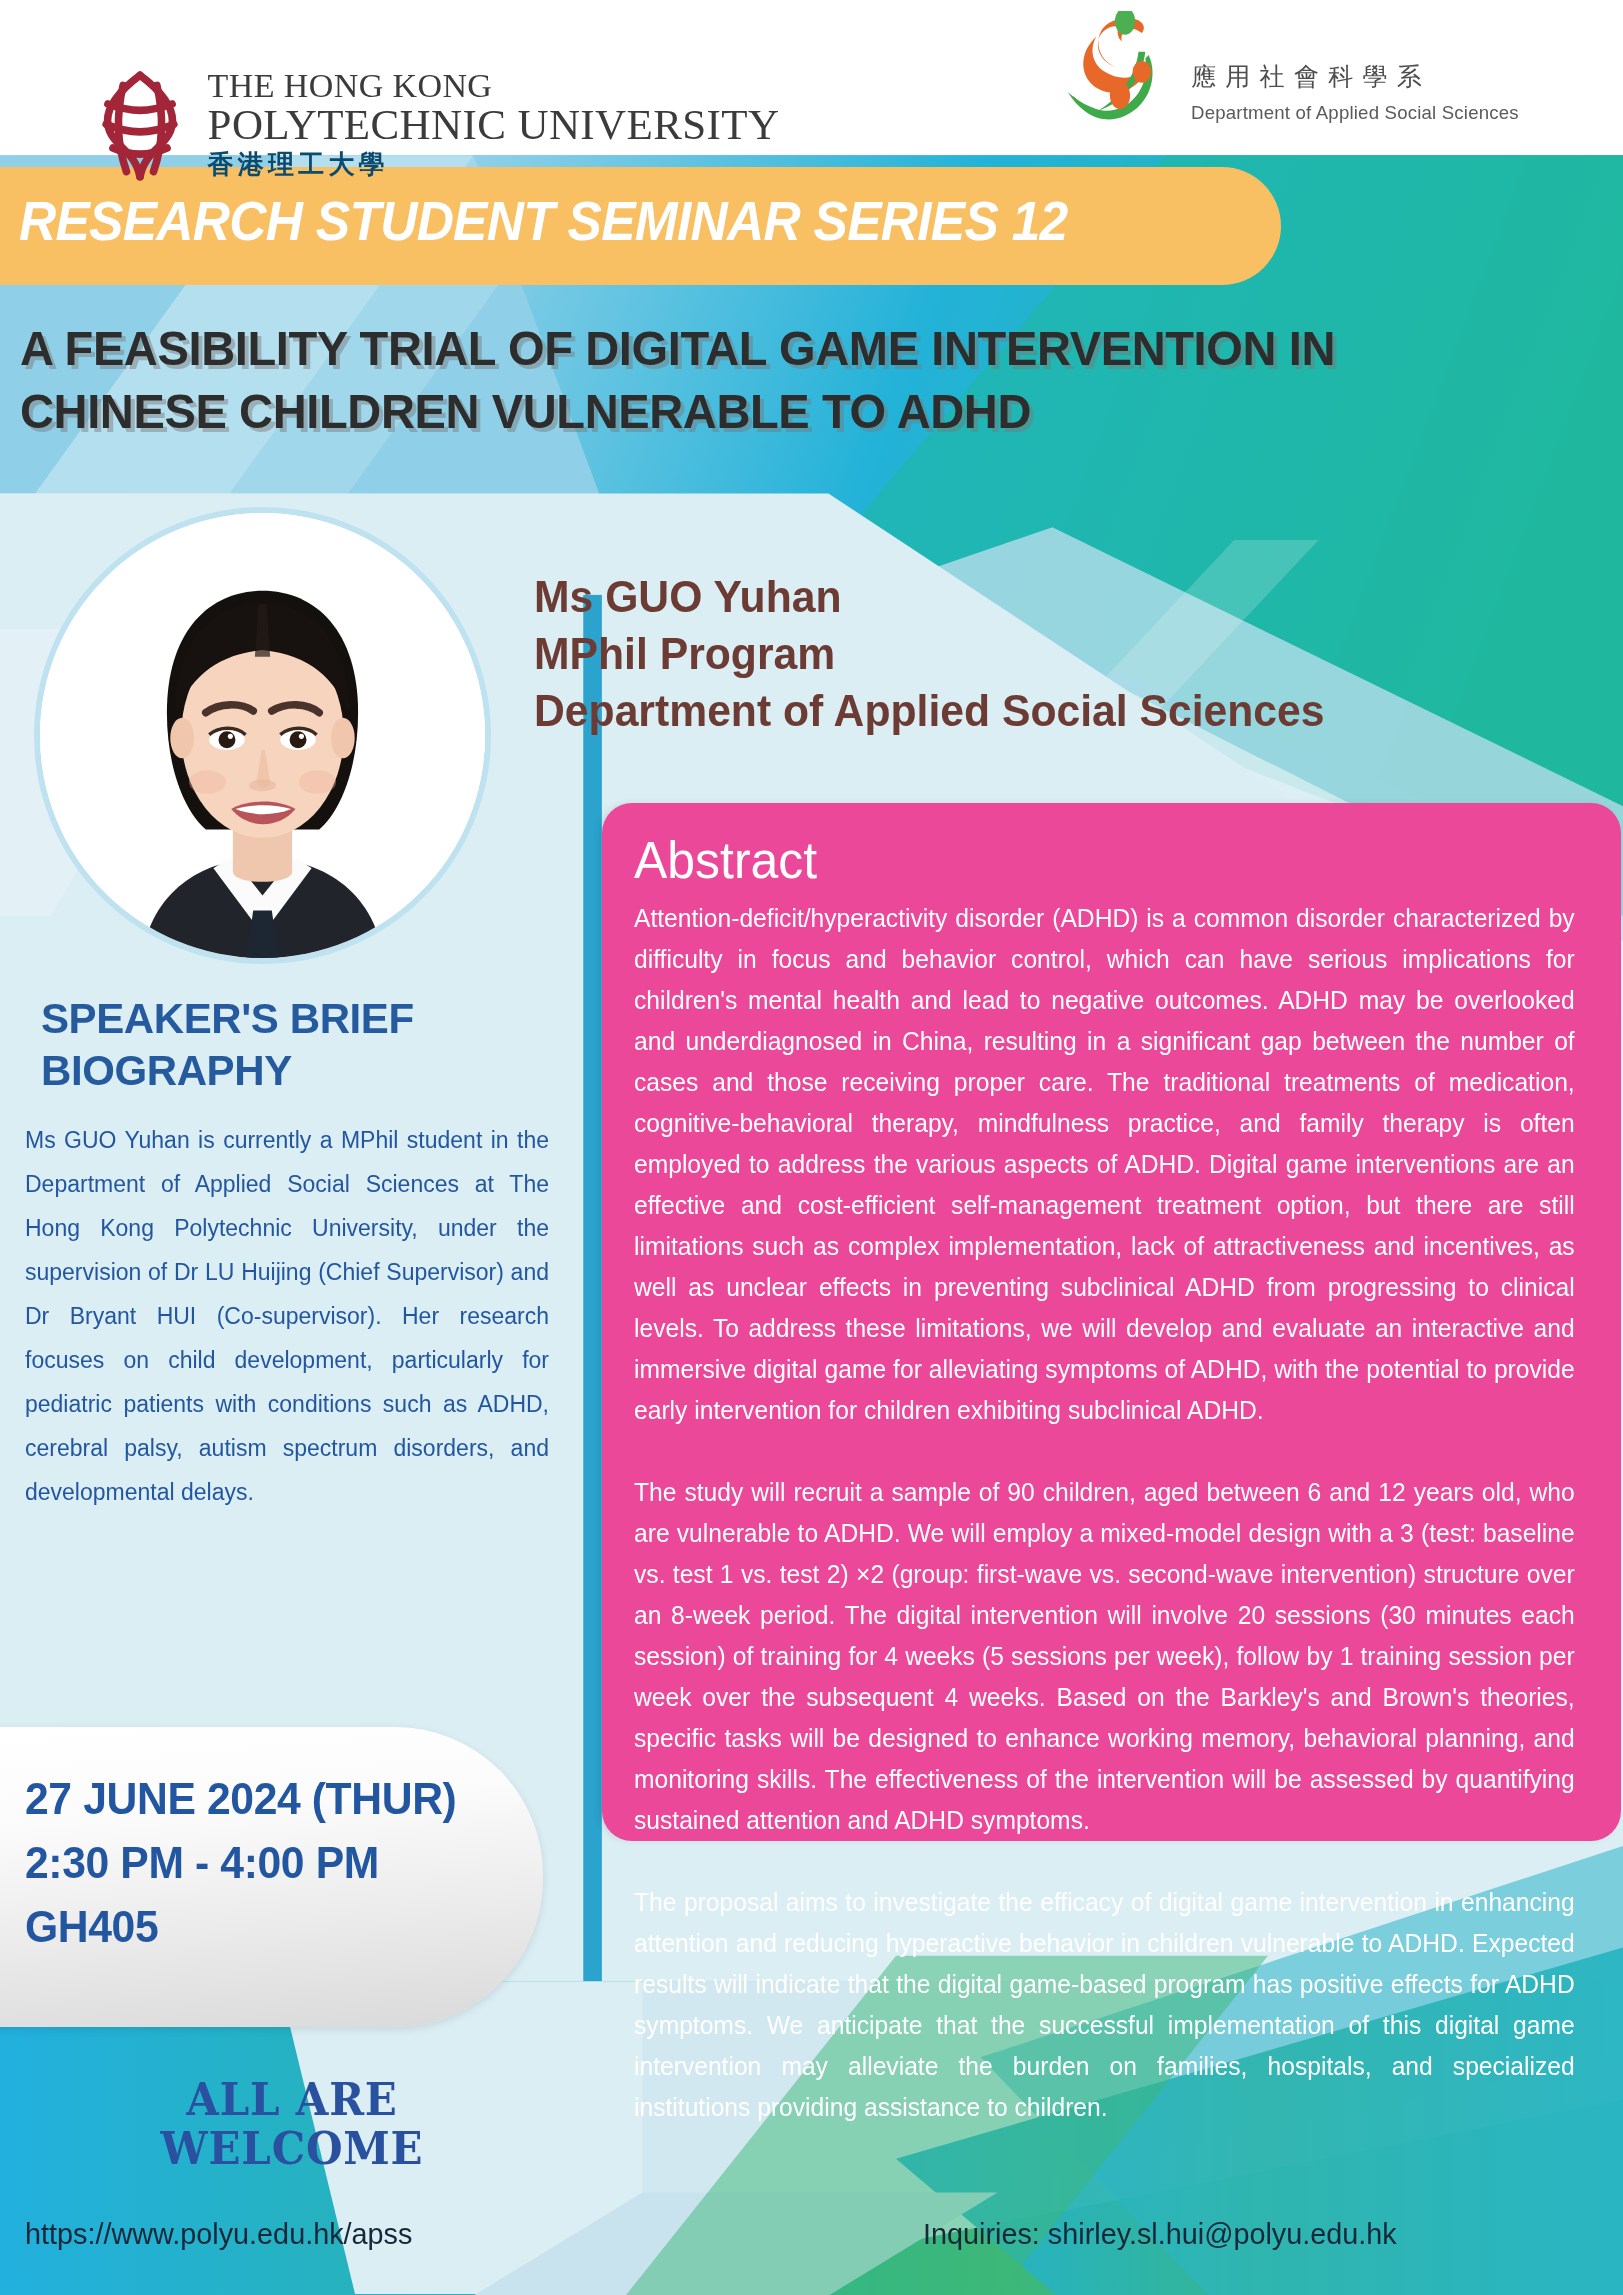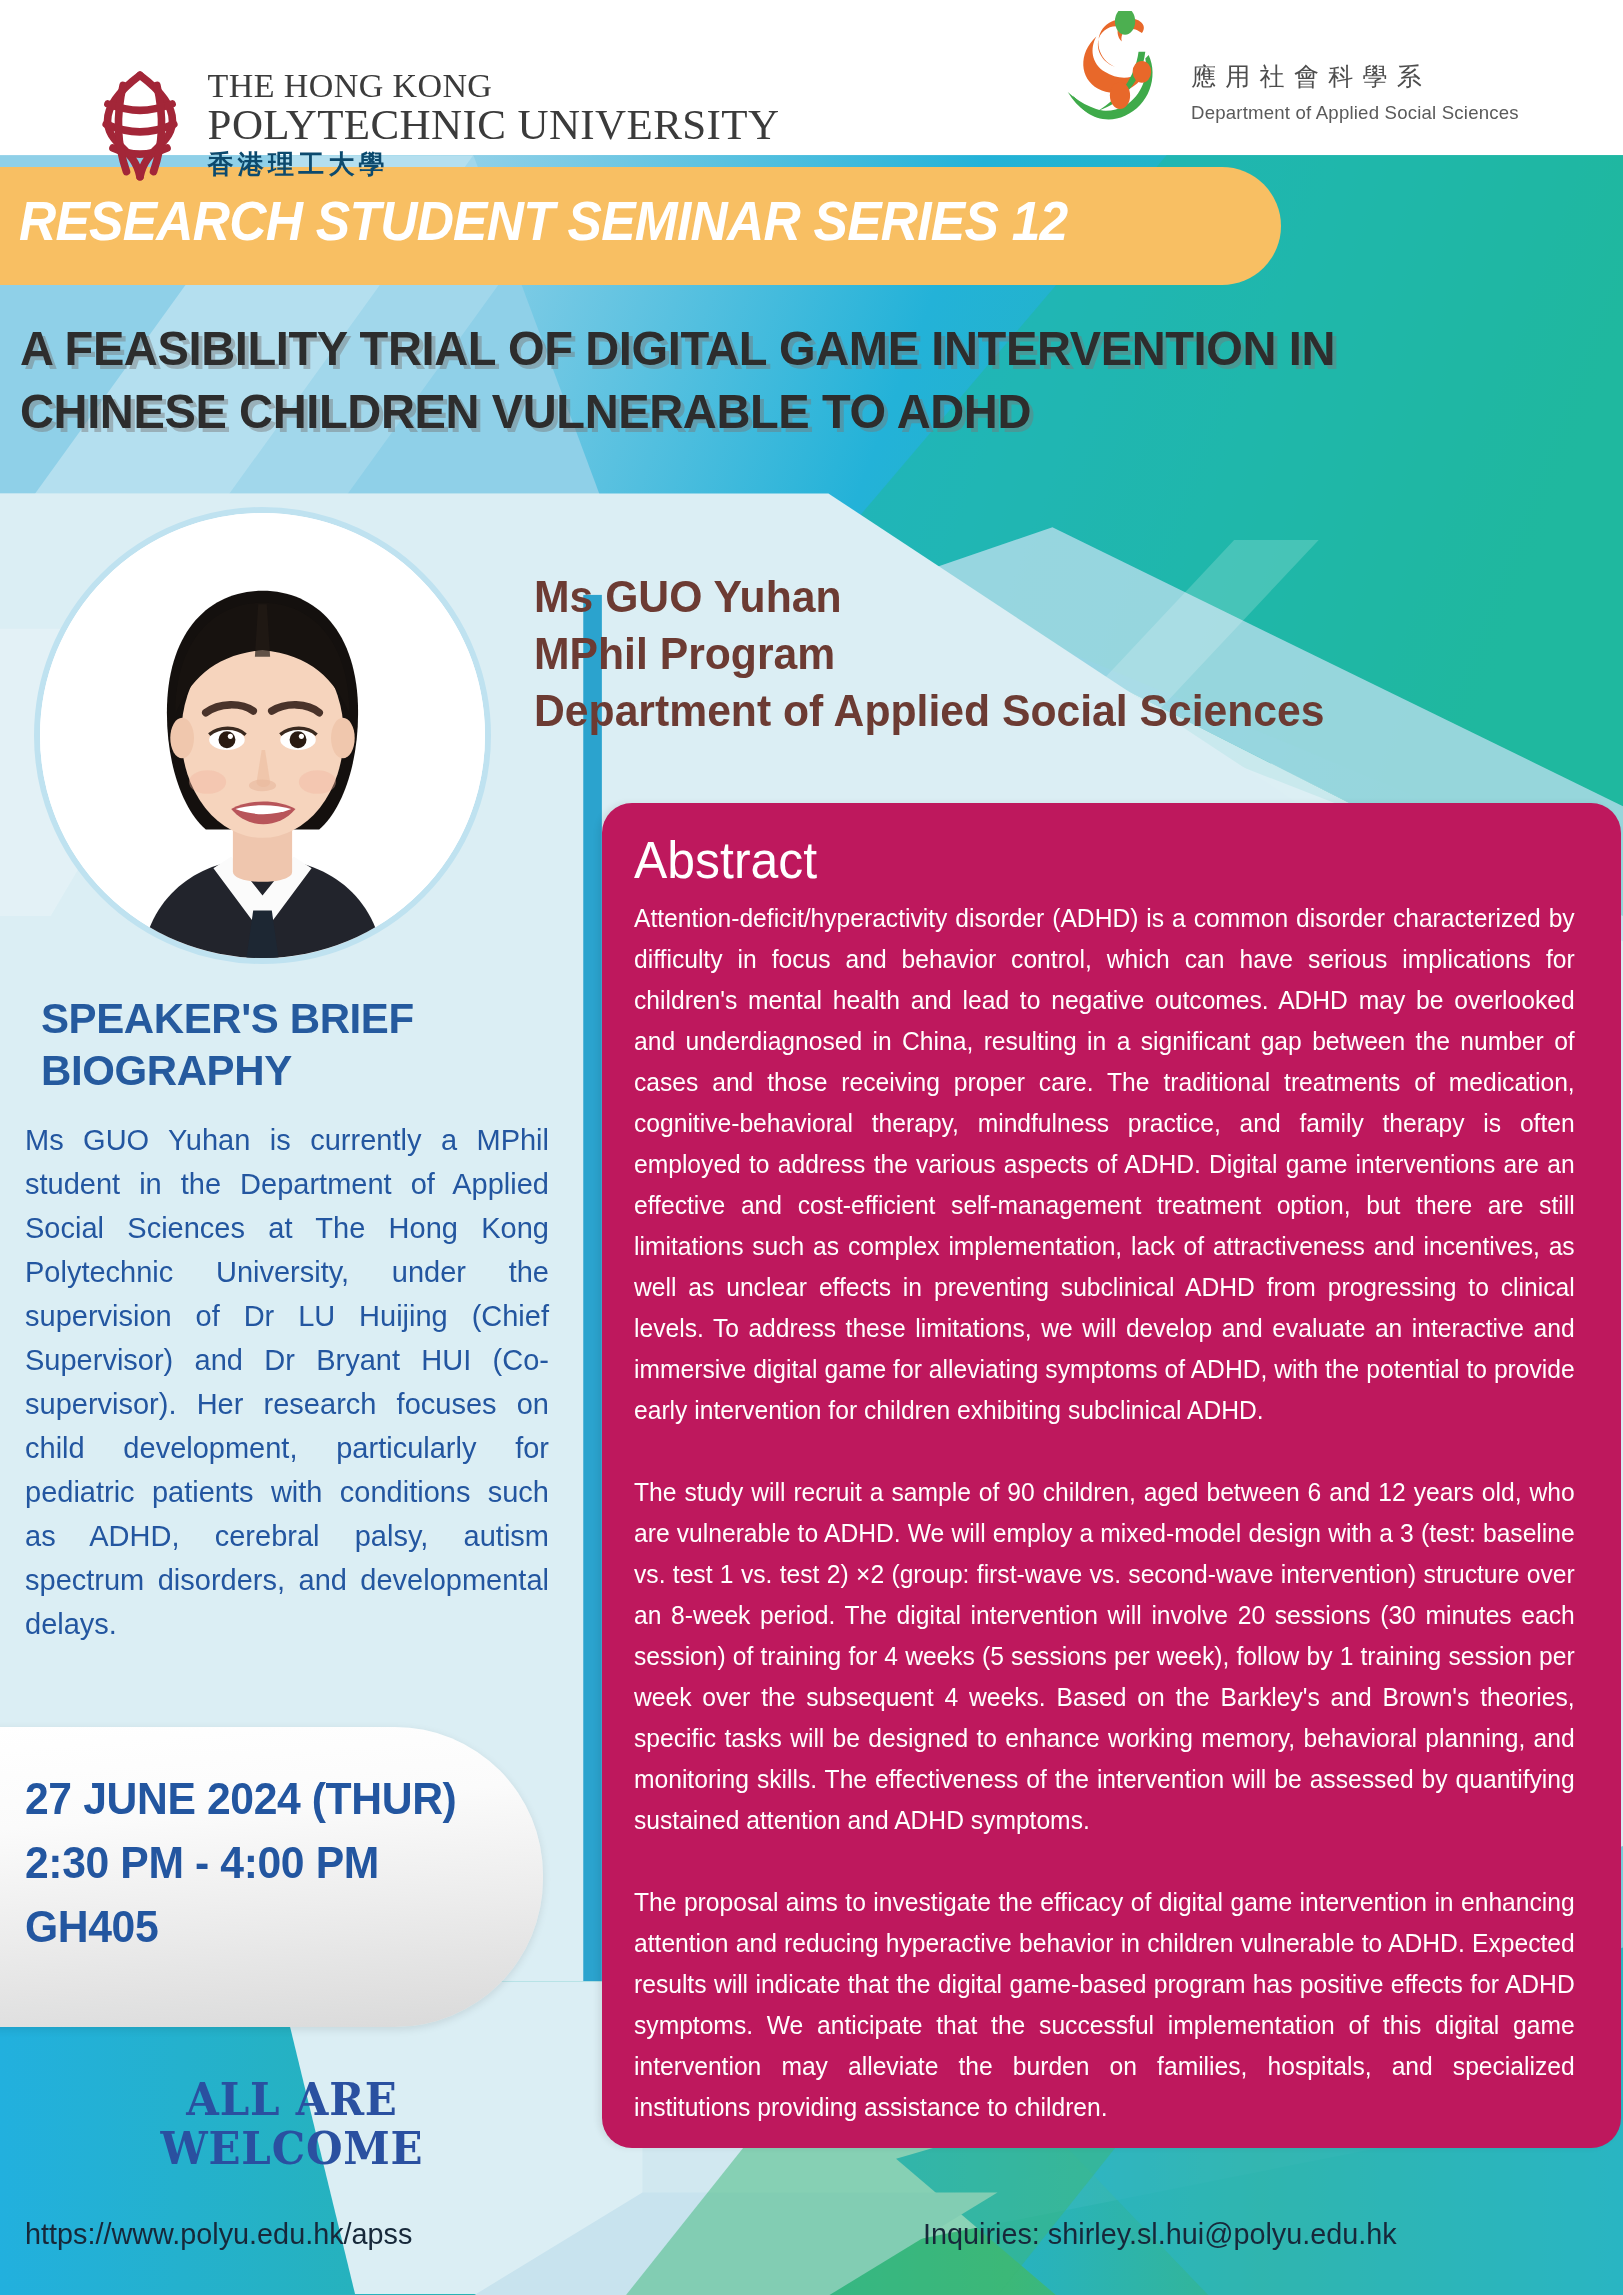--- a/index.html
+++ b/index.html
@@ -77,21 +77,21 @@
 
   
   .bio-head {
     position:absolute; left:25px; top:993px; width:507px; z-index:14;
     font-family:"Liberation Sans", sans-serif; font-weight:700;
     font-size:42px; line-height:52px; color:#255a9e; letter-spacing:-0.4px;margin-left:16px;
   }
   .bio-body {
     position:absolute; left:25px; top:1118px; width:524px; z-index:14;
     font-family:"Liberation Sans", sans-serif;
-    font-size:29px; line-height:44px; color:#2356a0; text-align:justify;
+    font-size:23px; line-height:44px; color:#2356a0; text-align:justify;
   }
 
   
   .date-pill {
     position:absolute; left:-34px; top:1727px; width:577px; height:300px; z-index:14;
     border-radius:0 148px 148px 0;
     background:linear-gradient(175deg,#ffffff 0%,#fbfbfb 30%,#ececec 62%,#d9d9d9 100%);
     box-shadow:0 2.5px 8.5px rgba(0,0,0,0.10);
   }
   .date-text {
@@ -105,22 +105,22 @@
   .welcome {
     position:absolute; left:110px; top:2076px; width:364px; z-index:15;
     text-align:center;
     font-family:"DejaVu Serif", serif; font-weight:700;
     font-size:42px; line-height:46px; color:#2a50a0; letter-spacing:0.8px;
     transform:scaleY(1.06); transform-origin:top center;
   }
 
   
   .abstract-card {
-    position:absolute; left:602px; top:803px; width:1019px; height:1345px; z-index:14;
-    background:#be185d; border-radius:30px 30px 30px 30px;
+    position:absolute; left:602px; top:803px; width:1019px; height:1038px; z-index:14;
+    background:#ec4899; border-radius:30px 30px 30px 30px;
     box-shadow:-3.4px 0 6px rgba(0,0,0,0.07);
     padding:24px 32px 18.6px 32px;
   }
   .abstract-title {
     font-family:"Liberation Sans", sans-serif; font-weight:400;
     font-size:52px; line-height:66px; color:#ffffff; letter-spacing:0px;
     transform:scaleX(0.96); transform-origin:left top;
   }
   .abstract-body {
     margin-top:5px;

